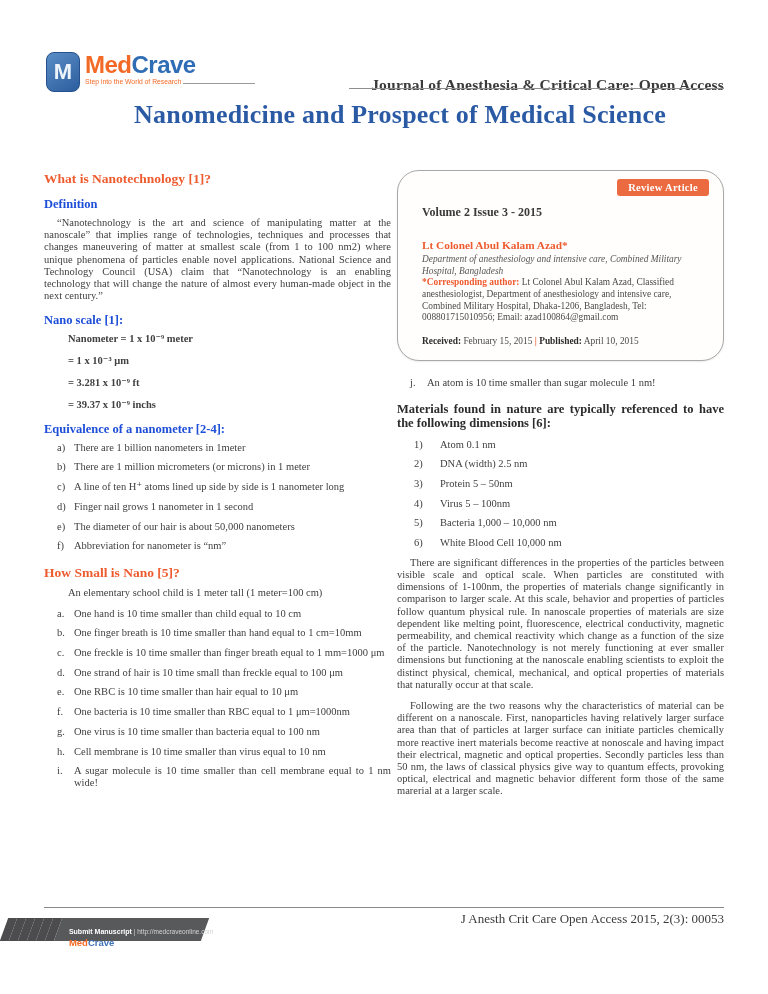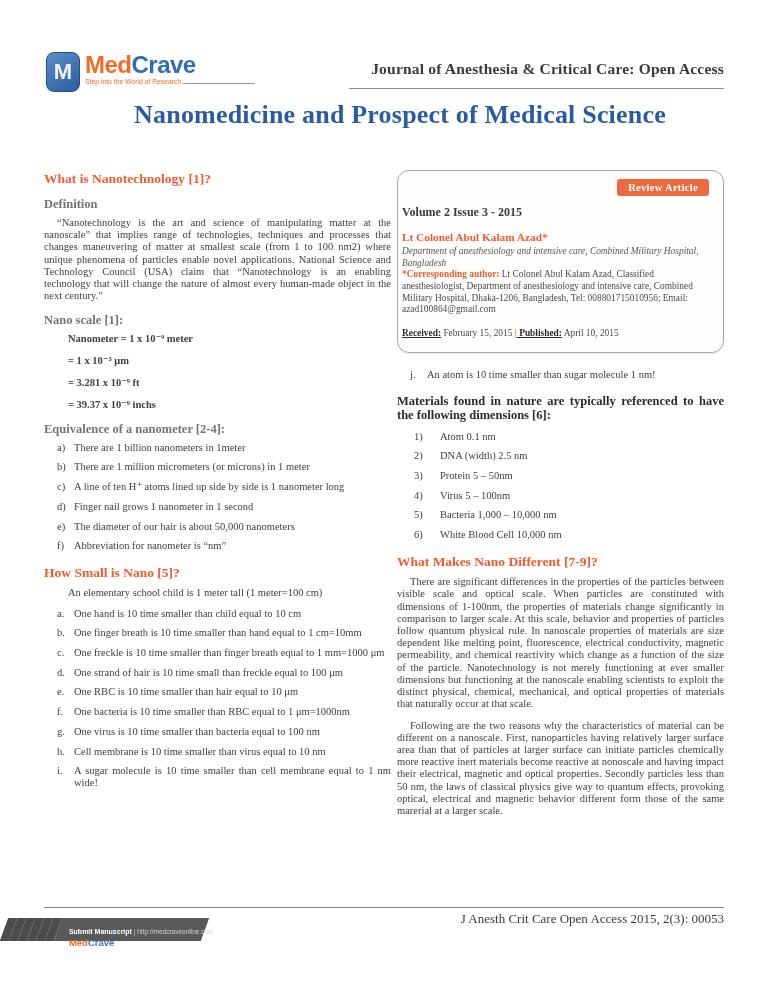--- a/index.html
+++ b/index.html
@@ -22,70 +22,70 @@
     border:1px solid #24508d;
   }
   .logo-textwrap { margin-left:5px; font-family:"Liberation Sans","DejaVu Sans",sans-serif; }
   .logo-word { font-size:24px; font-weight:bold; line-height:26px; letter-spacing:-0.5px; }
   .logo-med { color:#f26a25; }
   .logo-crave { color:#2f6db5; }
   .logo-tagline-row { display:flex; align-items:flex-end; width:170px; }
   .logo-tagline { color:#f26a25; font-size:6.8px; white-space:nowrap; }
   .logo-tagline-line { flex:1; border-bottom:1px solid #9a9a9a; margin-left:2px; margin-bottom:1px; }
   .journal-name {
-    position:absolute; right:0; top:10px;
+    position:absolute; right:0; top:26px;
     font-weight:bold; font-size:15.5px; color:#3a3a3a; letter-spacing:0.2px;
   }
   .journal-rule { position:absolute; right:0; left:305px; top:38px; border-bottom:1.5px solid #8f8f8f; }
 
   
   .article-title {
     position:absolute; top:100px; left:16px; width:768px;
     text-align:center; font-size:26px; font-weight:bold; color:#2b5aa5; letter-spacing:0.2px;
   }
 
   
   .col { position:absolute; font-size:10.5px; line-height:12.2px; }
   .col-left  { left:44px;  top:162px; width:347px; }
   .col-right { left:397px; top:170px; width:327px; }
 
   h2.sec { color:#ee5b2f; font-size:13.5px; line-height:15px; font-weight:bold; margin:13px 0 7px; }
-  h3.sub { color:#737373; font-size:12.5px; line-height:14px; font-weight:bold; margin:11px 0 6px; }
+  h3.sub { color:#1d4ed8; font-size:12.5px; line-height:14px; font-weight:bold; margin:11px 0 6px; }
   .col p.body { text-align:justify; margin-bottom:9px; }
   .col p.indent { text-indent:13px; }
 
   .scale-line { padding-left:24px; margin-bottom:9.5px;font-weight:bold; }
 
   .list { padding-left:13px; }
   .li { display:flex; margin-bottom:7.5px; }
   .li-marker { flex:0 0 17px; }
   .li-text { flex:1; text-align:justify; }
   .list-num .li-marker { flex:0 0 30px; padding-left:4px; }
   .intro-line { padding-left:24px; margin-bottom:8px; }
 
   .heading-bold { color:#2b2b2b; font-size:12.5px; line-height:14.5px; font-weight:bold; text-align:justify; margin:12px 0 8px; }
 
   
   .info-box {
-    border:1.5px solid #a8a8a8; border-radius:12px; background:#fffefd;
-    padding:8px 14px 13px 4px; margin-bottom:16px; box-shadow:0 1px 2px rgba(0,0,0,0.08);
+    border:1.5px solid #a8a8a8; border-radius:22px; background:#fffefd;
+    padding:8px 14px 13px 24px; margin-bottom:16px; box-shadow:0 1px 2px rgba(0,0,0,0.08);
     font-size:9.4px; line-height:11.6px;
   }
   .badge-row { text-align:right; height:19px; }
   .badge {
     display:inline-block; background:#ec6a40; color:#ffffff; font-weight:bold;
     font-size:10.5px; line-height:12px; padding:2.5px 11px; border-radius:3px; letter-spacing:0.3px;
   }
   .volume { font-weight:bold; color:#3a3a3a; font-size:12px; margin-top:9px; }
-  .author { color:#ee5b2f; font-weight:bold; font-size:11.3px; margin-top:13px; }
+  .author { color:#ee5b2f; font-weight:bold; font-size:11.3px; margin-top:21px; }
   .affiliation { font-style:italic; color:#555555; margin-top:3px; }
   .corresponding { margin-top:0; color:#4a4a4a; }
   .corr-label { color:#ee5b2f; font-weight:bold; }
   .dates { margin-top:12px; color:#4a4a4a; }
-  .date-label { color:#2b2b2b; font-weight:bold;text-decoration:underline; }
+  .date-label { color:#2b2b2b; font-weight:bold; }
   .date-sep { color:#ee5b2f; font-weight:bold; }
 
   
   .footer-rule { position:absolute; left:44px; right:44px; top:907px; border-bottom:1px solid #8a8a8a; }
   .citation { position:absolute; right:44px; top:911px; font-size:13px; color:#3b3b3b; }
 
   .banner { position:absolute; left:4px; top:918px; height:23px; }
   .stripe {
     position:absolute; top:0; width:9px; height:23px; background:#4c4c4e; transform:skewX(-20deg);
   }
@@ -277,21 +277,20 @@
         <span class="li-marker">5)</span>
         <span class="li-text">Bacteria 1,000 – 10,000 nm</span>
       </div>
 
       <div class="li">
         <span class="li-marker">6)</span>
         <span class="li-text">White Blood Cell 10,000 nm</span>
       </div>
     </div>
 
-  <h2 class="sec">What Makes Nano Different [7-9]?</h2>
   <p class="body indent">There are significant differences in the properties of the particles between visible scale and optical scale. When particles are constituted with dimensions of 1-100nm, the properties of materials change significantly in comparison to larger scale. At this scale, behavior and properties of particles follow quantum physical rule. In nanoscale properties of materials are size dependent like melting point, fluorescence, electrical conductivity, magnetic permeability, and chemical reactivity which change as a function of the size of the particle. Nanotechnology is not merely functioning at ever smaller dimensions but functioning at the nanoscale enabling scientists to exploit the distinct physical, chemical, mechanical, and optical properties of materials that naturally occur at that scale.</p>
   <p class="body indent">Following are the two reasons why the characteristics of material can be different on a nanoscale. First, nanoparticles having relatively larger surface area than that of particles at larger surface can initiate particles chemically more reactive inert materials become reactive at nonoscale and having impact their electrical, magnetic and optical properties. Secondly particles less than 50 nm, the laws of classical physics give way to quantum effects, provoking optical, electrical and magnetic behavior different form those of the same marerial at a larger scale.</p>
 </div>
 
 <div class="footer-rule"></div>
 <div class="citation">J Anesth Crit Care Open Access 2015, 2(3): 00053</div>
 
 <div class="banner">
   <div class="stripe" style="left:0"></div>
   <div class="stripe" style="left:9px"></div>

